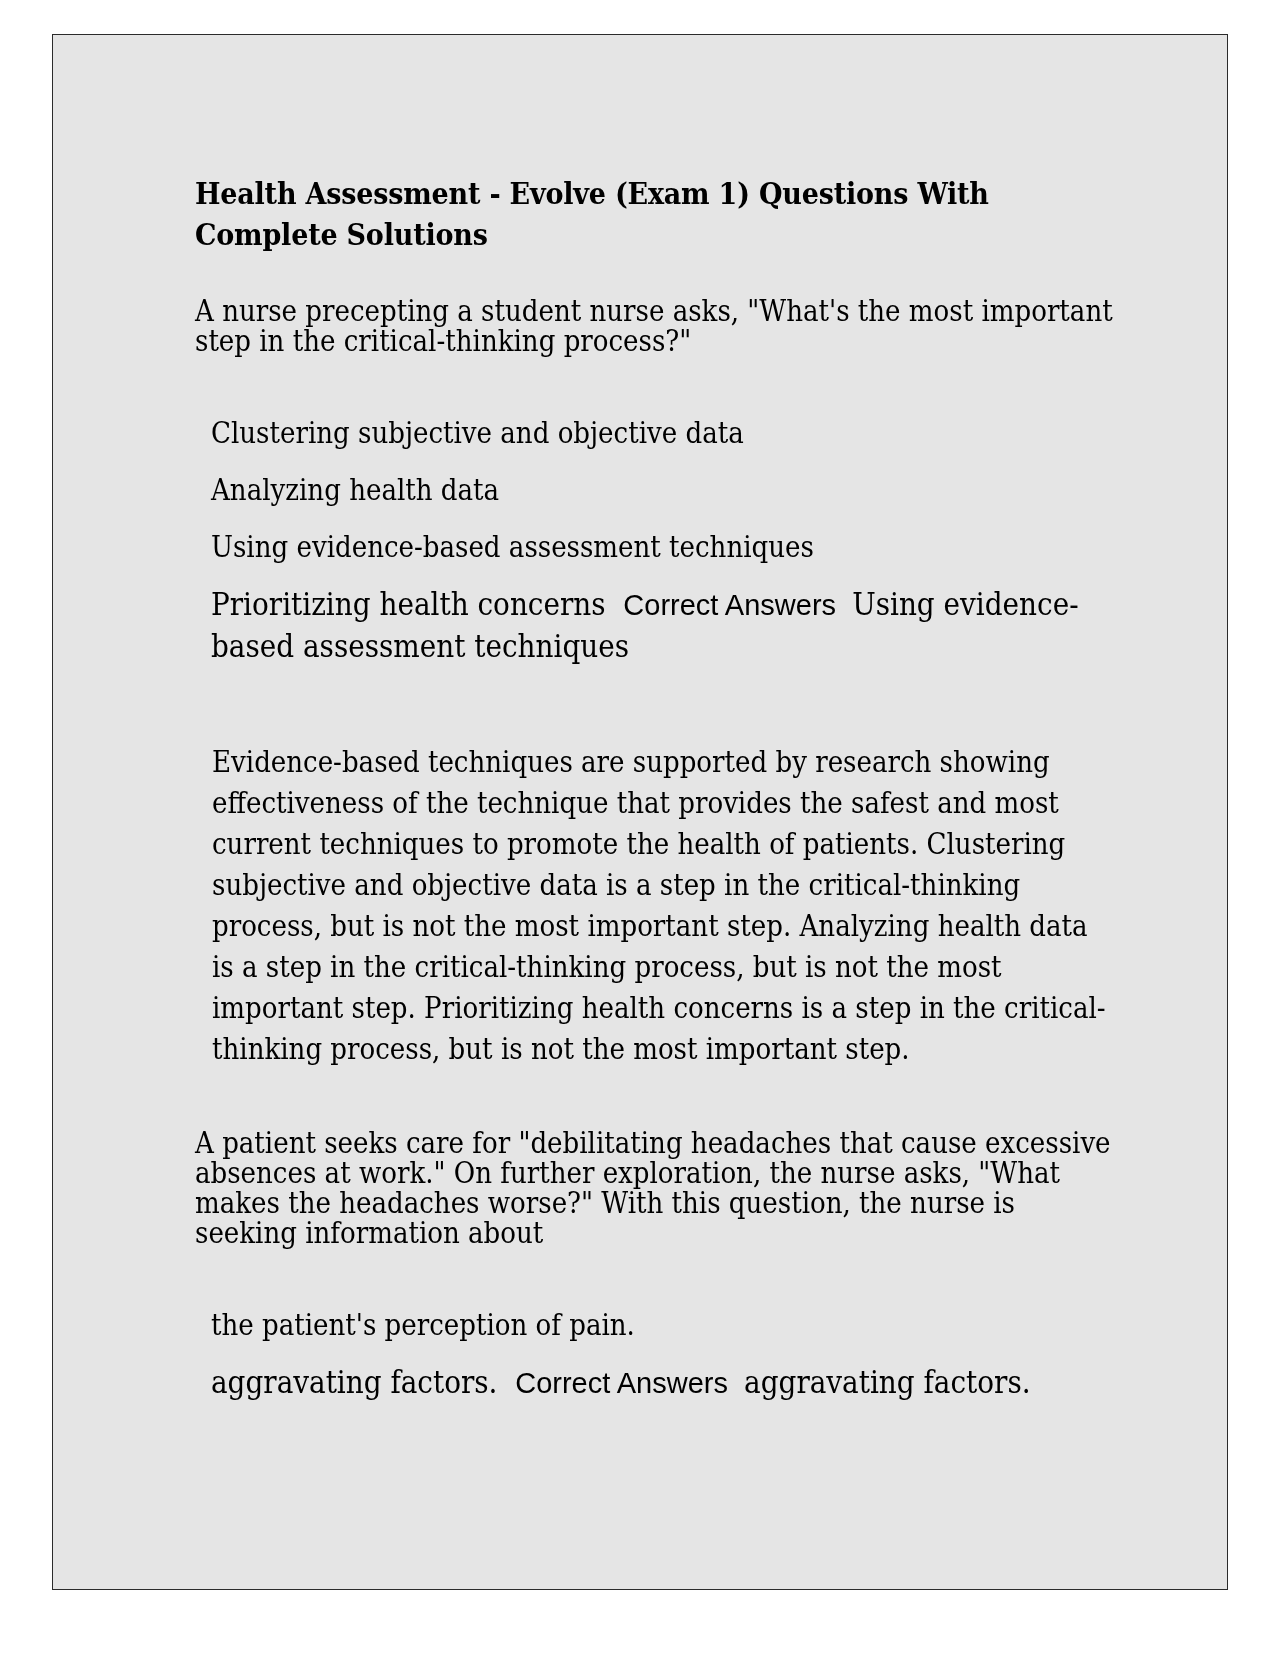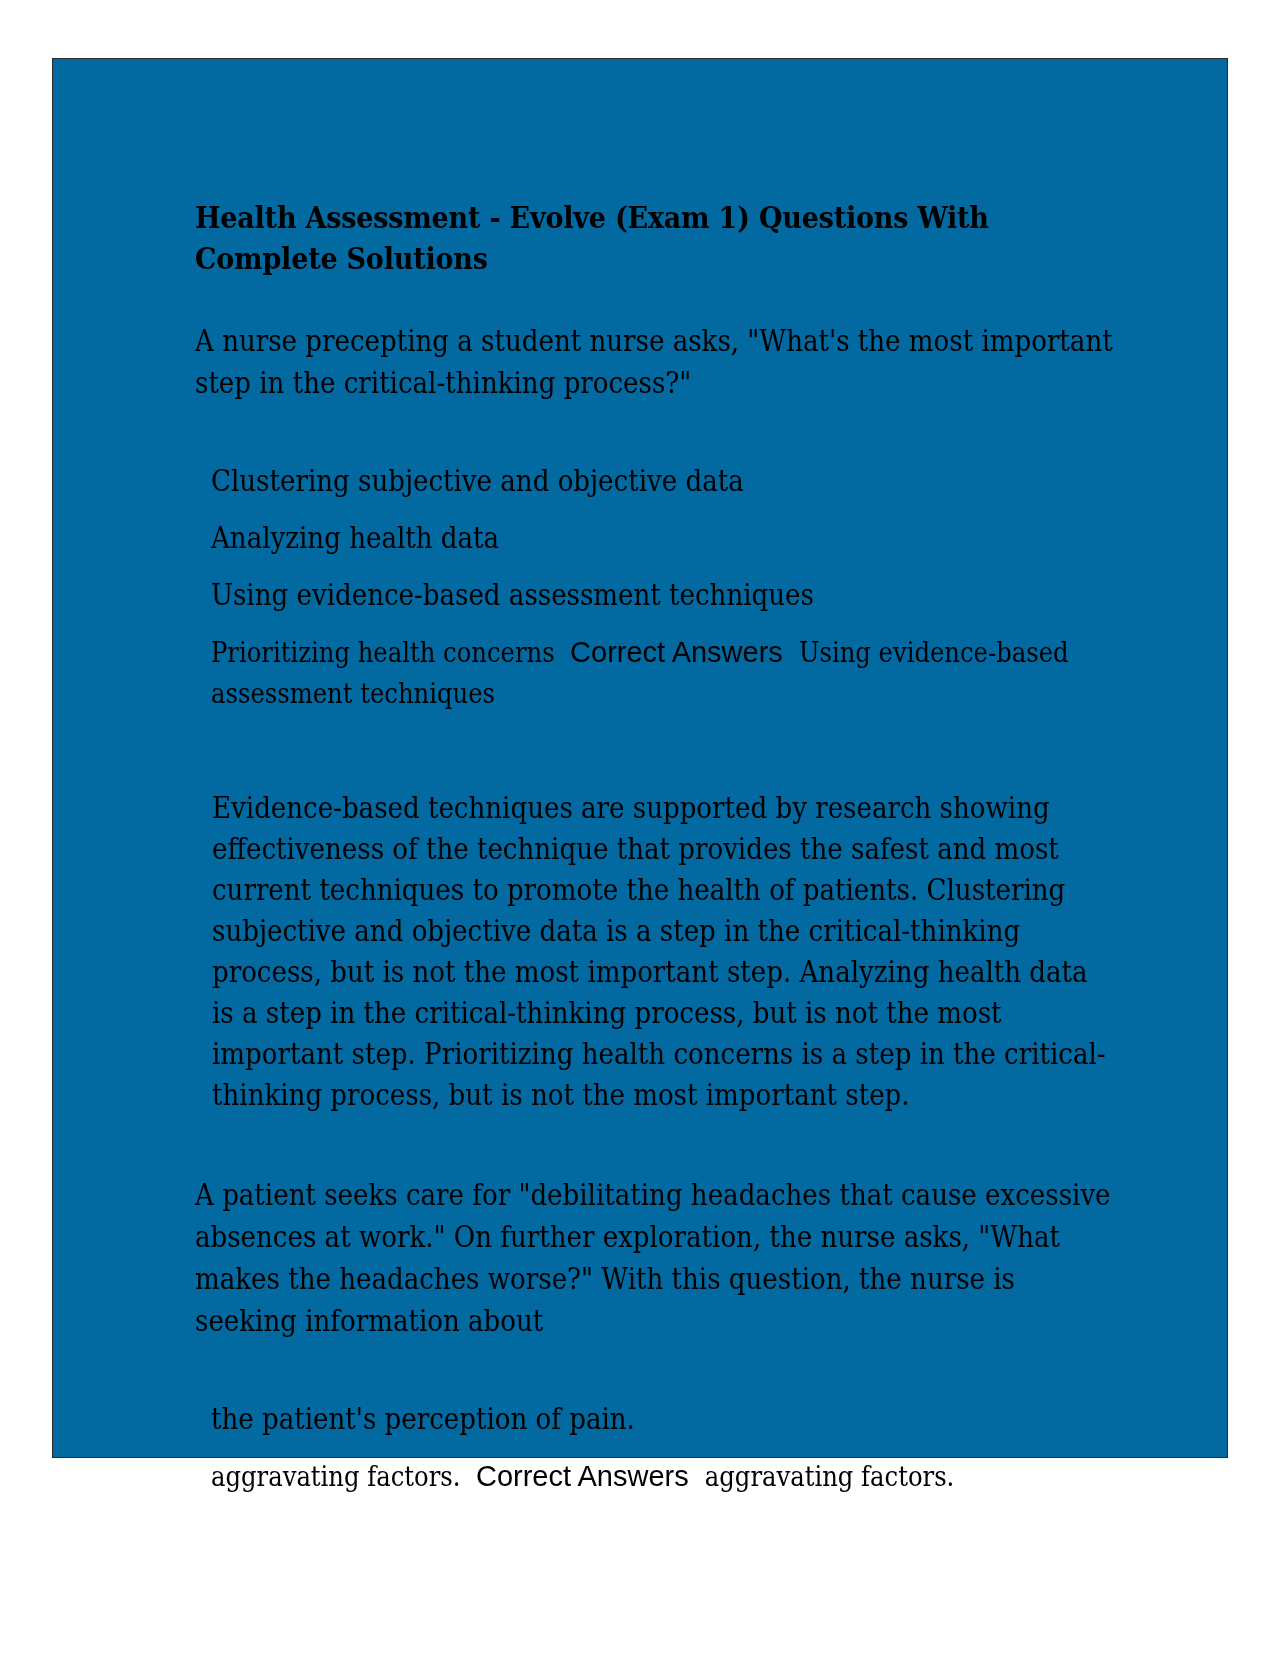--- a/index.html
+++ b/index.html
@@ -12,26 +12,26 @@
     position: relative;
     width: 1280px;
     height: 1656px;
     background: #ffffff;
     overflow: hidden;
   }
 
   .page-frame {
     position: absolute;
     left: 52px;
-    top: 58px;
+    top: 34px;
     width: 1176px;
-    height: 1400px;
+    height: 1556px;
     border: 1.5px solid #2b2b2b;
     box-sizing: border-box;
-    background: #0369a1;
+    background: #e5e5e5;
   }
 
   .content {
     position: absolute;
     left: 142px;
     top: 138px;
     width: 928px;
   }
 
   .doc-title {
@@ -43,21 +43,21 @@
     color: #000000;
     margin: 0 0 0 0;
     max-width: 830px;
     letter-spacing: -0.2px;
   }
 
   .block {
     font-family: "Liberation Serif Narrow", "DejaVu Serif Condensed", "Liberation Serif", "DejaVu Serif", serif;
     font-stretch: condensed;
     font-size: 29px;
-    line-height: 42px;
+    line-height: 30px;
     color: #000000;
     margin: 0;
     white-space: pre-wrap;
   }
 
   .spacer-lg { height: 41px; }
   .spacer-md { height: 41px; }
 
   .opt-line {
     font-family: "Liberation Serif Narrow", "DejaVu Serif Condensed", "Liberation Serif", "DejaVu Serif", serif;
@@ -70,21 +70,21 @@
 
   .answer-marker {
     font-family: Liberation Sans, sans-serif;
     font-stretch: normal;
     font-size: 29px;
   }
 
   .answer-text {
     font-family: "Liberation Serif Narrow", "DejaVu Serif Condensed", "Liberation Serif", "DejaVu Serif", serif;
     font-stretch: condensed;
-    font-size: 27px;
+    font-size: 31px;
   }
 
   .para {
     font-family: "Liberation Serif Narrow", "DejaVu Serif Condensed", "Liberation Serif", "DejaVu Serif", serif;
     font-stretch: condensed;
     font-size: 29px;
     line-height: 41px;
     color: #000000;
     margin: 17px;
     max-width: 920px;

